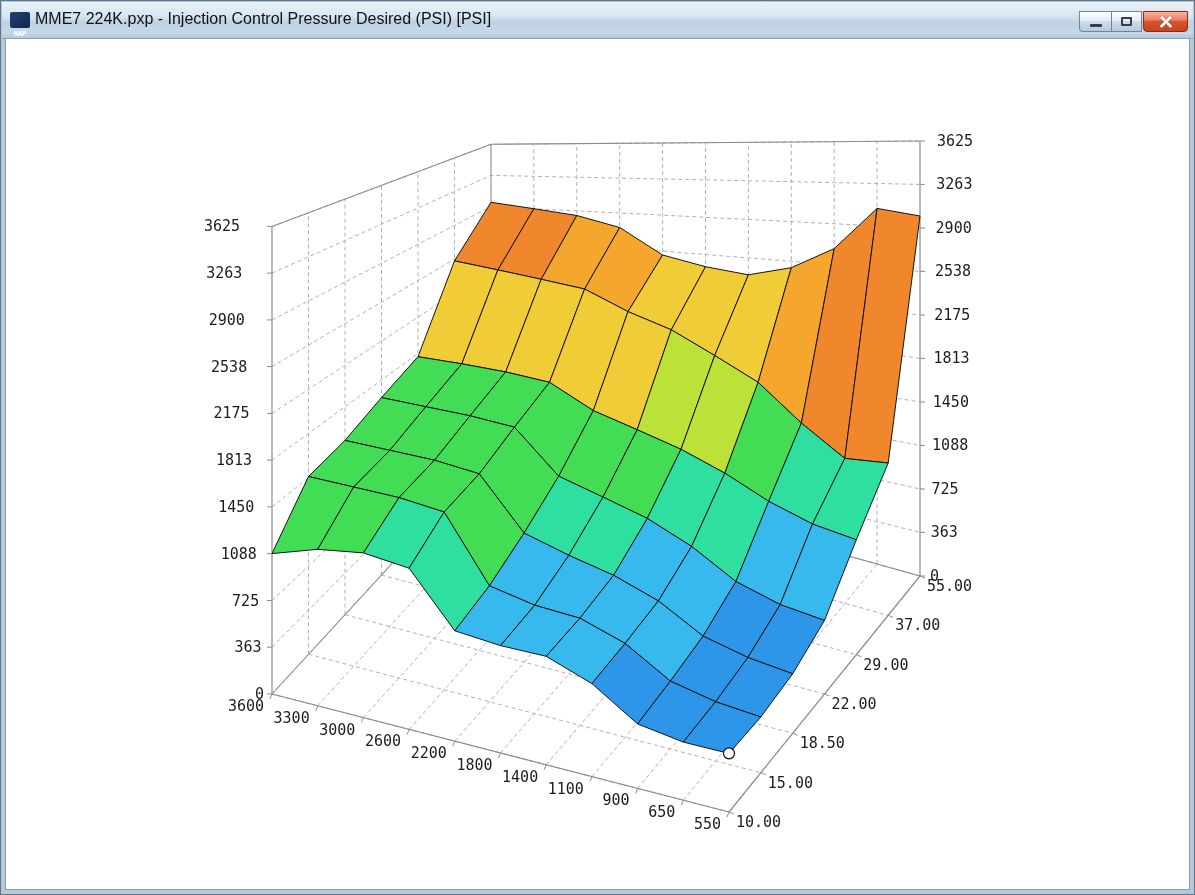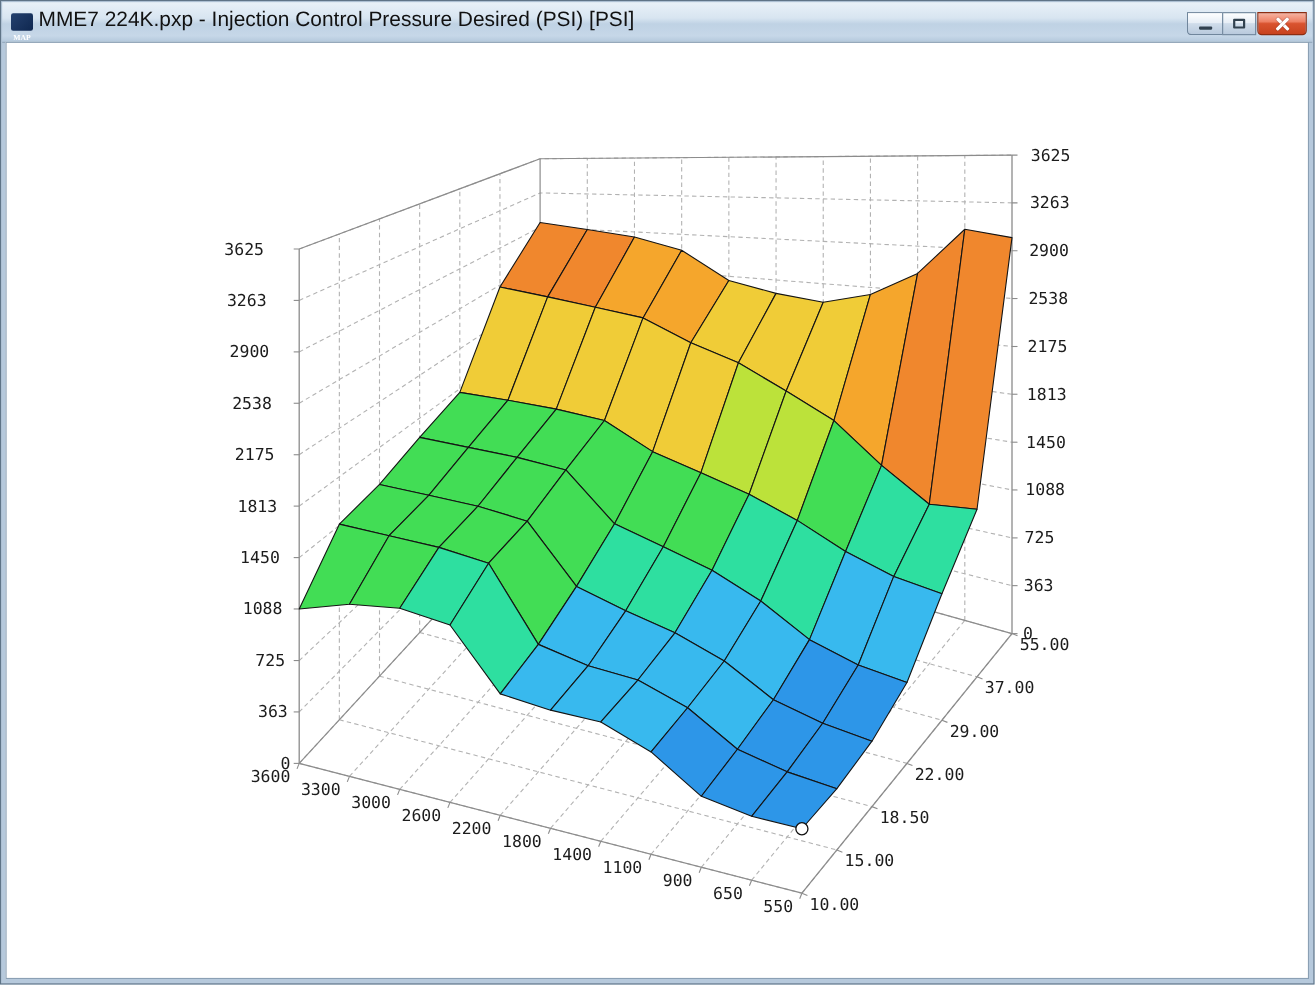--- a/index.html
+++ b/index.html
@@ -6,23 +6,23 @@
     font-family:"Liberation Sans",sans-serif;background:#ffffff;}
   
   .window{position:absolute;inset:0;border:1px solid #5f7487;box-sizing:border-box;
     background:#b6c9dc;}
   .titlebar{position:absolute;left:1px;top:1px;right:1px;height:36px;
     background:linear-gradient(to bottom,#e9f1f8 0%,#d8e5f1 40%,#bfd2e4 55%,#c6d7e8 85%,#b4c8dc 100%);
     border-bottom:1px solid #93a8bc;}
   .app-icon{position:absolute;left:8px;top:10px;width:20px;height:16px;border-radius:2px;
     background:linear-gradient(135deg,#24416e,#0f2750);display:flex;align-items:center;justify-content:center;}
   .app-icon span{color:#fff;font-size:7px;font-weight:bold;letter-spacing:0;
-    font-family:Liberation Serif, serif;margin-top:28px;}
+    font-family:Liberation Mono, monospace;margin-top:28px;}
   .title-text{position:absolute;left:33px;top:0;height:44px;line-height:34px;
-    font-size:19px;color:#111;white-space:nowrap;}
+    font-size:16px;color:#111;white-space:nowrap;}
   .caption-buttons{position:absolute;top:9px;right:5px;display:flex;}
   .cap-btn{height:21px;box-sizing:border-box;border:1px solid #70869c;border-radius:0 0 4px 4px;
     background:linear-gradient(to bottom,#fdfeff 0%,#e7eef6 45%,#cfdcea 50%,#b9cadd 100%);
     display:flex;align-items:center;justify-content:center;margin-left:0;cursor:default;}
   .cap-btn.min{width:32px;border-right:none;border-radius:0 0 0 4px;}
   .cap-btn.max{width:31px;border-radius:0;}
   .cap-btn.close{width:45px;margin-left:1px;
     background:linear-gradient(to bottom,#f6b3a2 0%,#ee8165 40%,#d9532f 50%,#c8421e 100%);
     border-color:#8c2d12;}
   .glyph-min{width:12px;height:3px;background:#31414f;border-radius:1px;margin-top:8px;}

